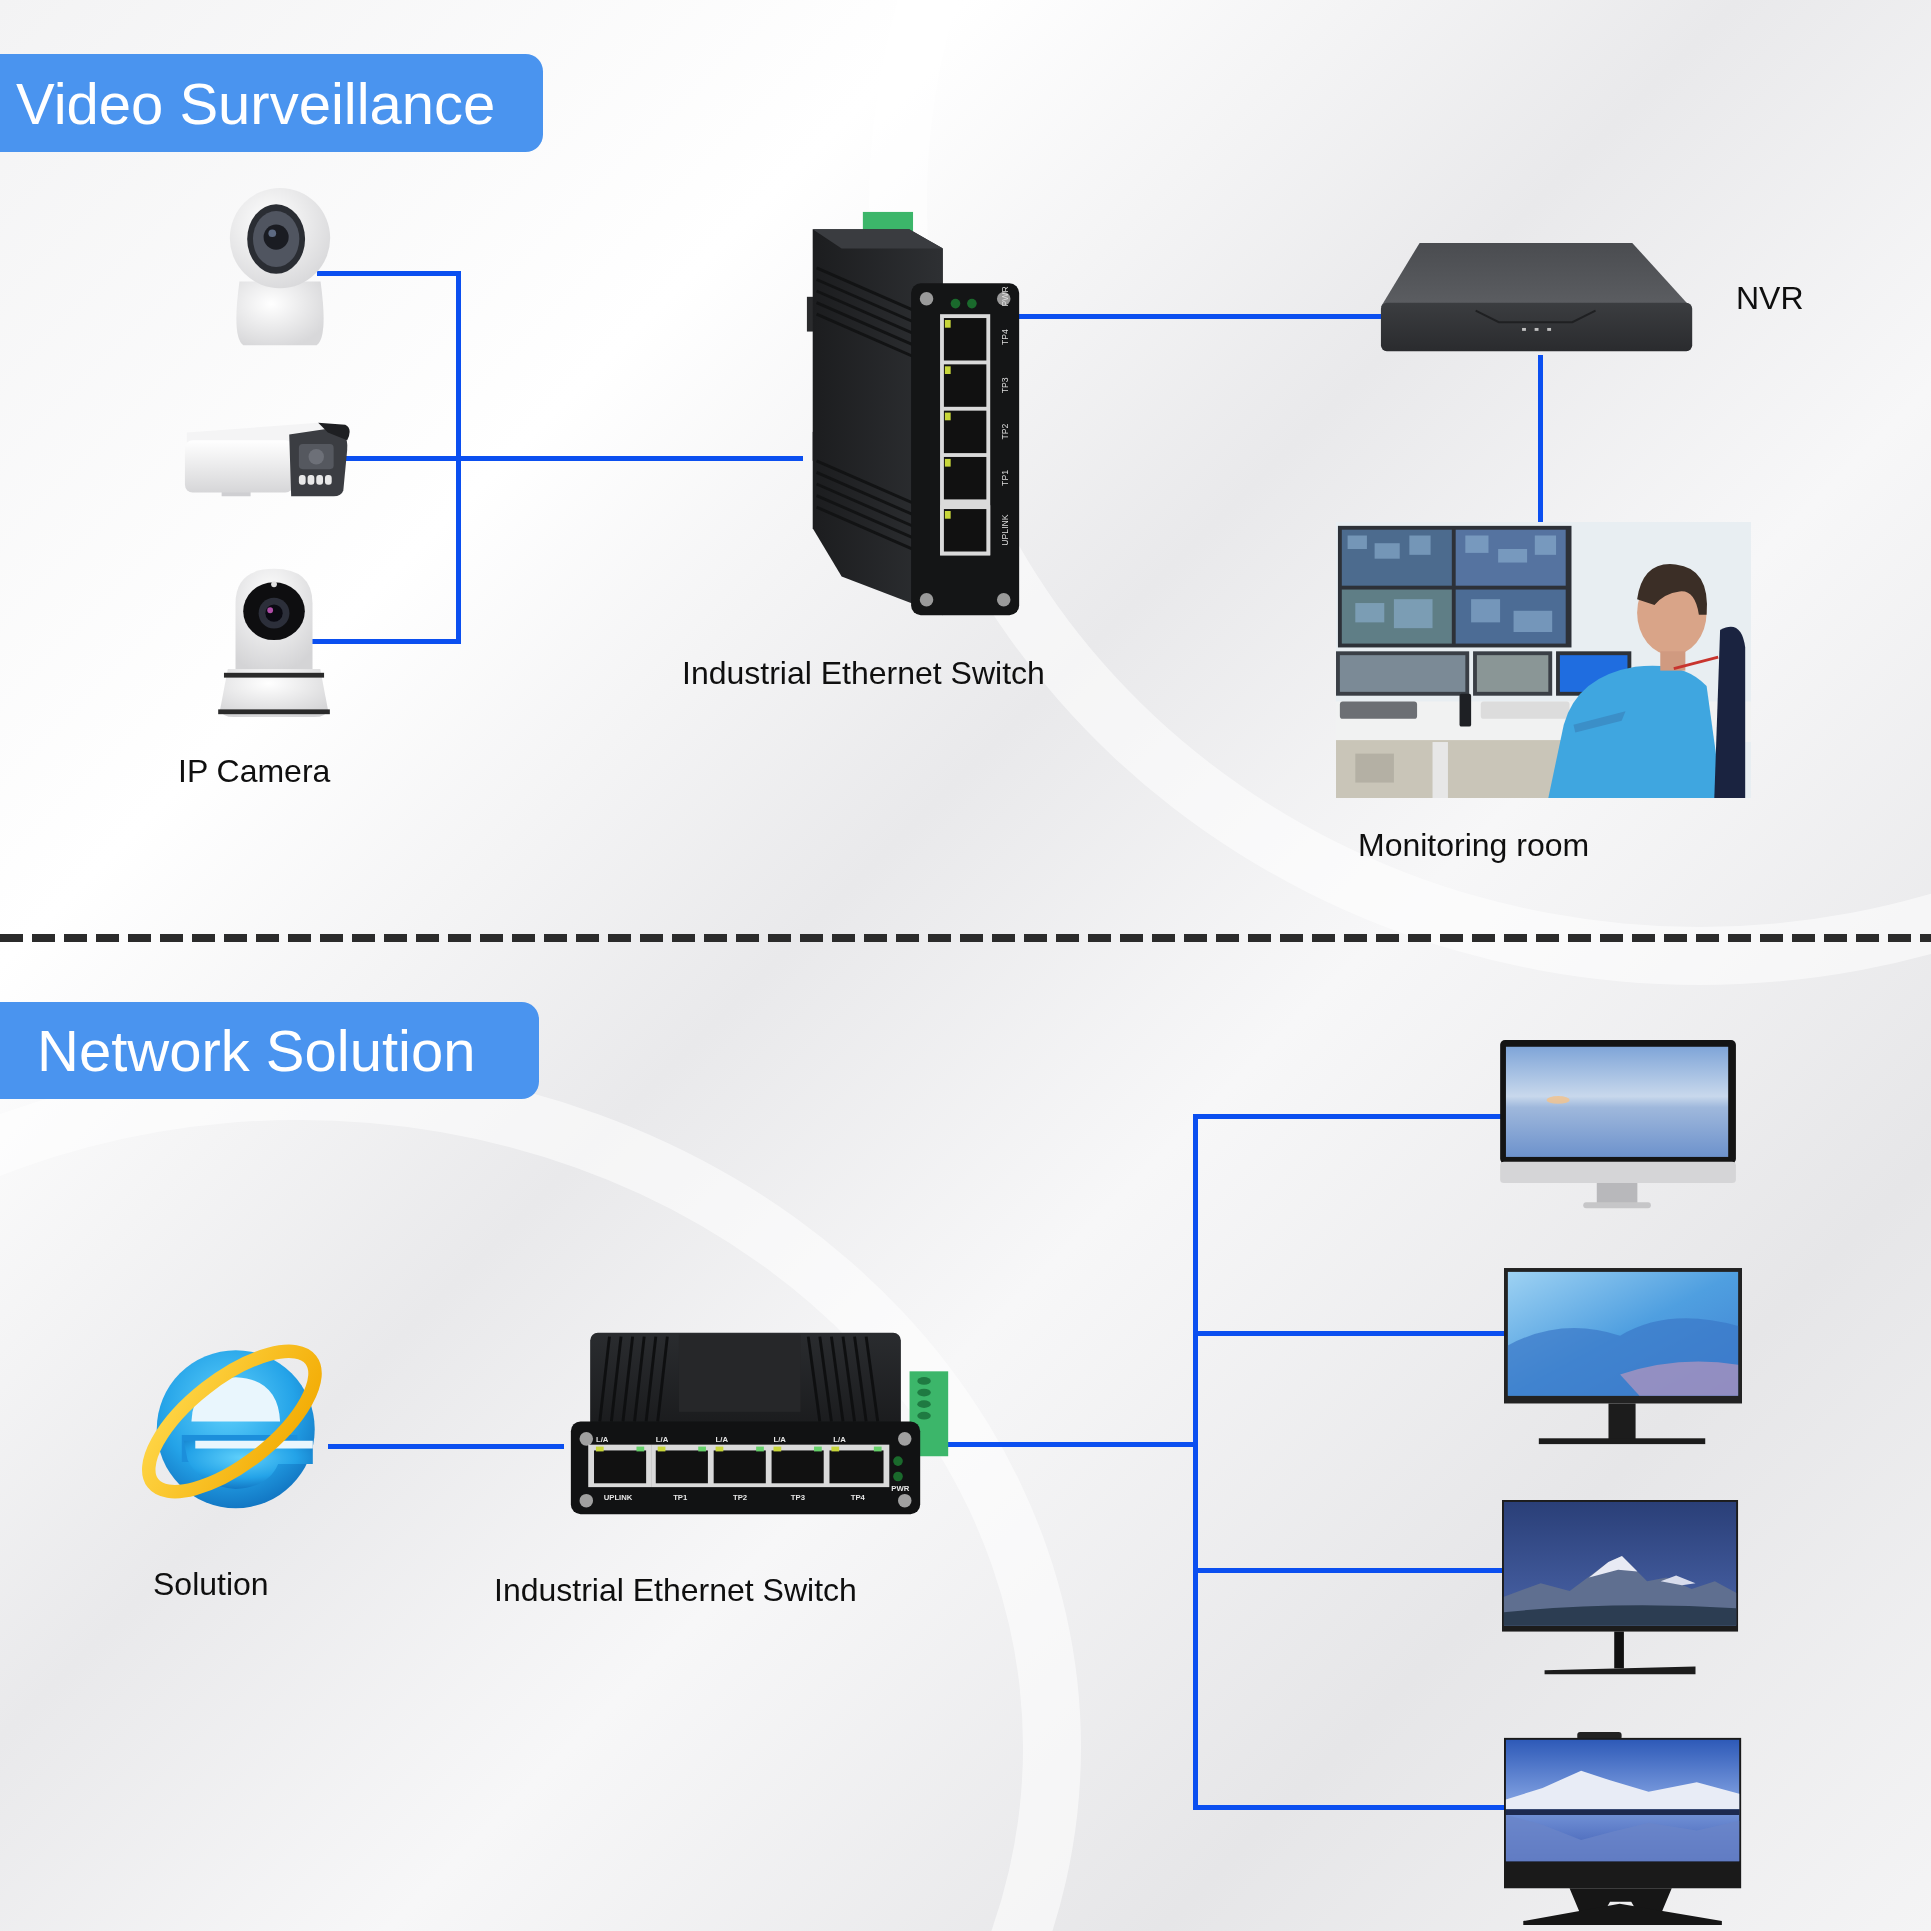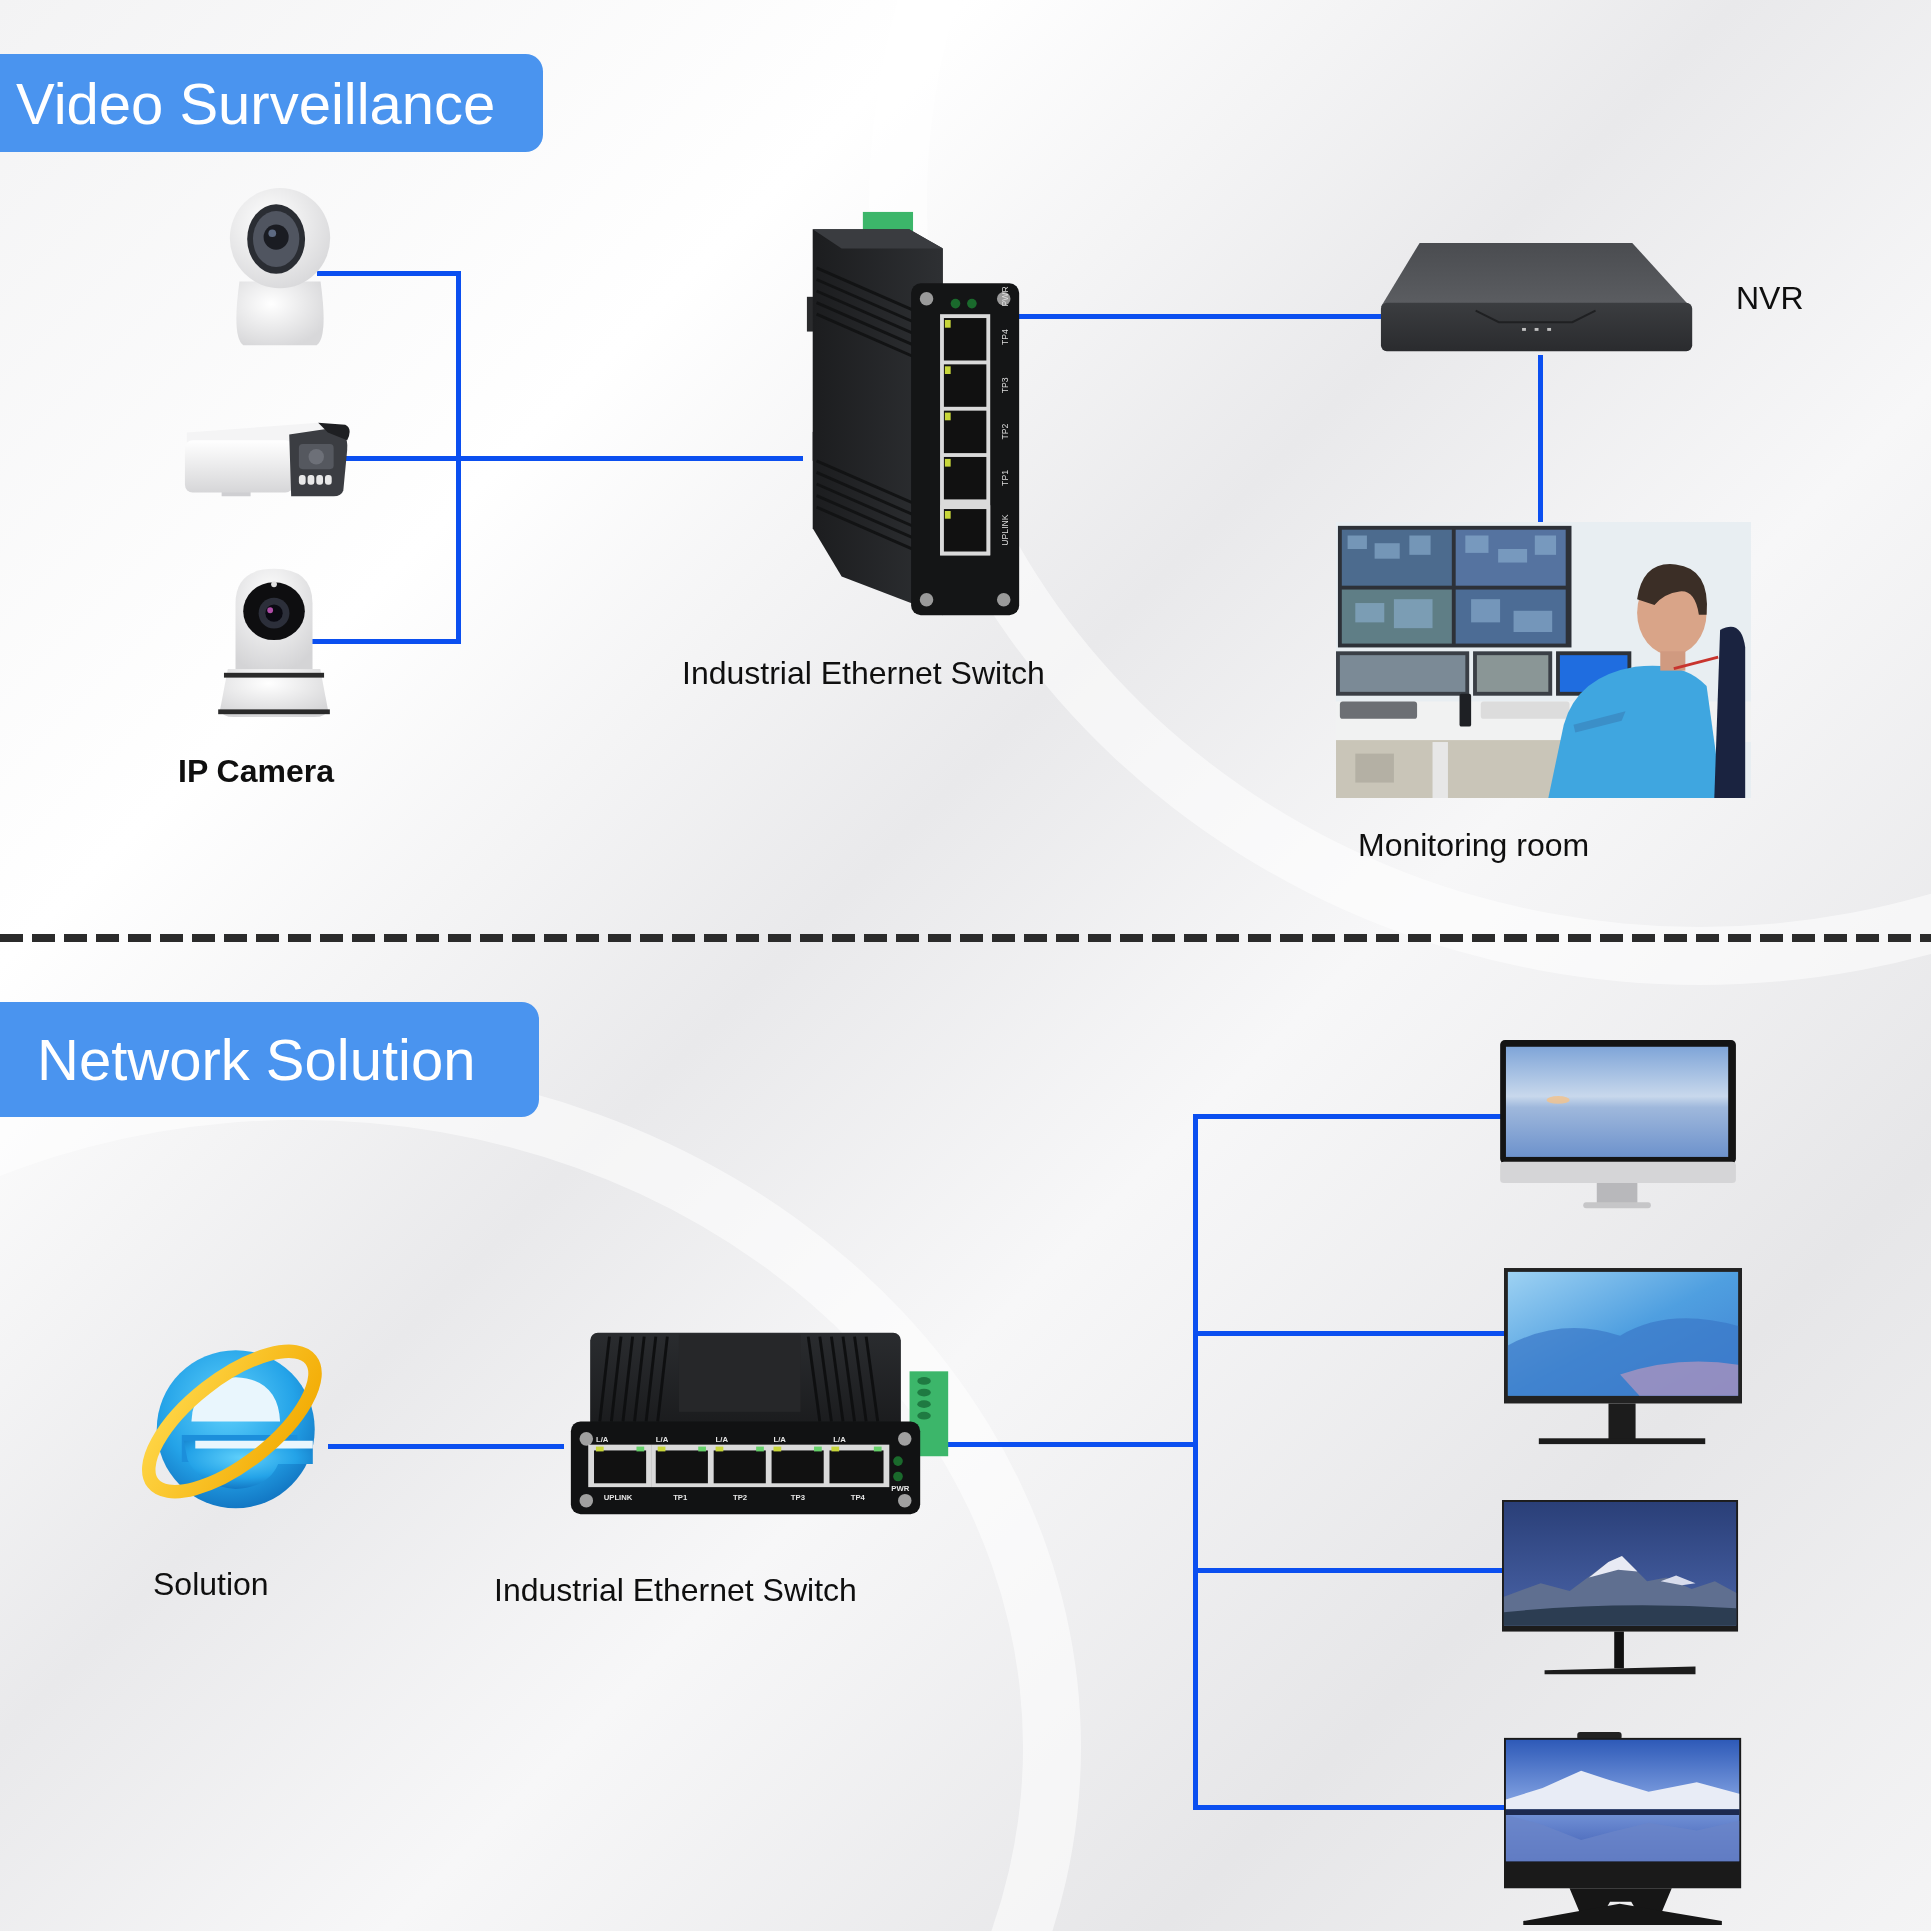--- a/index.html
+++ b/index.html
@@ -102,21 +102,21 @@
     <rect x="4" y="150" width="116" height="5" fill="#2a2a2a"></rect>
     <path d="M22 108 L22 40 Q22 4 62 4 Q102 4 102 40 L102 108 Z" fill="url(#ptzW)"></path>
     <ellipse cx="62" cy="48" rx="32" ry="30" fill="#0e0e10"></ellipse>
     <circle cx="62" cy="50" r="16" fill="#2c2f3a"></circle>
     <circle cx="62" cy="50" r="9" fill="#0a0a12"></circle>
     <circle cx="58" cy="47" r="3" fill="#b04da8"></circle>
     <circle cx="62" cy="20" r="3" fill="#e0e0e0"></circle>
   </svg>
 </div>
 
-<div class="label" style="left:178px;top:753px;font-weight:bold;">IP Camera</div>
+<div class="label" style="left:178px;top:753px;">IP Camera</div>
 
 <div class="device" style="left:803px;top:210px;">
   <svg width="222" height="410" viewBox="0 0 230 425">
     <defs>
       <linearGradient id="swSide" x1="0" y1="0" x2="1" y2="0">
           <stop offset="0" stop-color="#1c1d1f"></stop>
           <stop offset="1" stop-color="#2e3033"></stop>
         </linearGradient>
     </defs>
 
@@ -255,21 +255,21 @@
     <rect x="336" y="134" width="26" height="20" fill="#d09a80"></rect>
     <path d="M350 152 L396 140" stroke="#c8342e" stroke-width="3"></path>
 
     <path d="M398 112 Q420 100 424 130 L424 286 L392 286 Z" fill="#1a2340"></path>
   </svg>
 </div>
 <div class="label" style="left:1358px;top:827px;">Monitoring room</div>
 
 <div class="divider"></div>
 
-<div class="section-badge" style="left:0;top:1002px;width:539px;height:115px;padding-left:37px;">
+<div class="section-badge" style="left:0;top:1002px;width:539px;height:97px;padding-left:37px;">
   <span>Network Solution</span>
 </div>
 
 <div class="wire" style="left:328px;top:1444px;width:236px;height:4.8px;"></div>
 <div class="wire" style="left:935px;top:1442px;width:261px;height:4.8px;"></div>
 <div class="wire" style="left:1193px;top:1114px;width:4.8px;height:695px;"></div>
 <div class="wire" style="left:1193px;top:1114px;width:309px;height:4.8px;"></div>
 <div class="wire" style="left:1193px;top:1331px;width:311px;height:4.8px;"></div>
 <div class="wire" style="left:1193px;top:1568px;width:309px;height:4.8px;"></div>
 <div class="wire" style="left:1193px;top:1805px;width:311px;height:4.8px;"></div>

